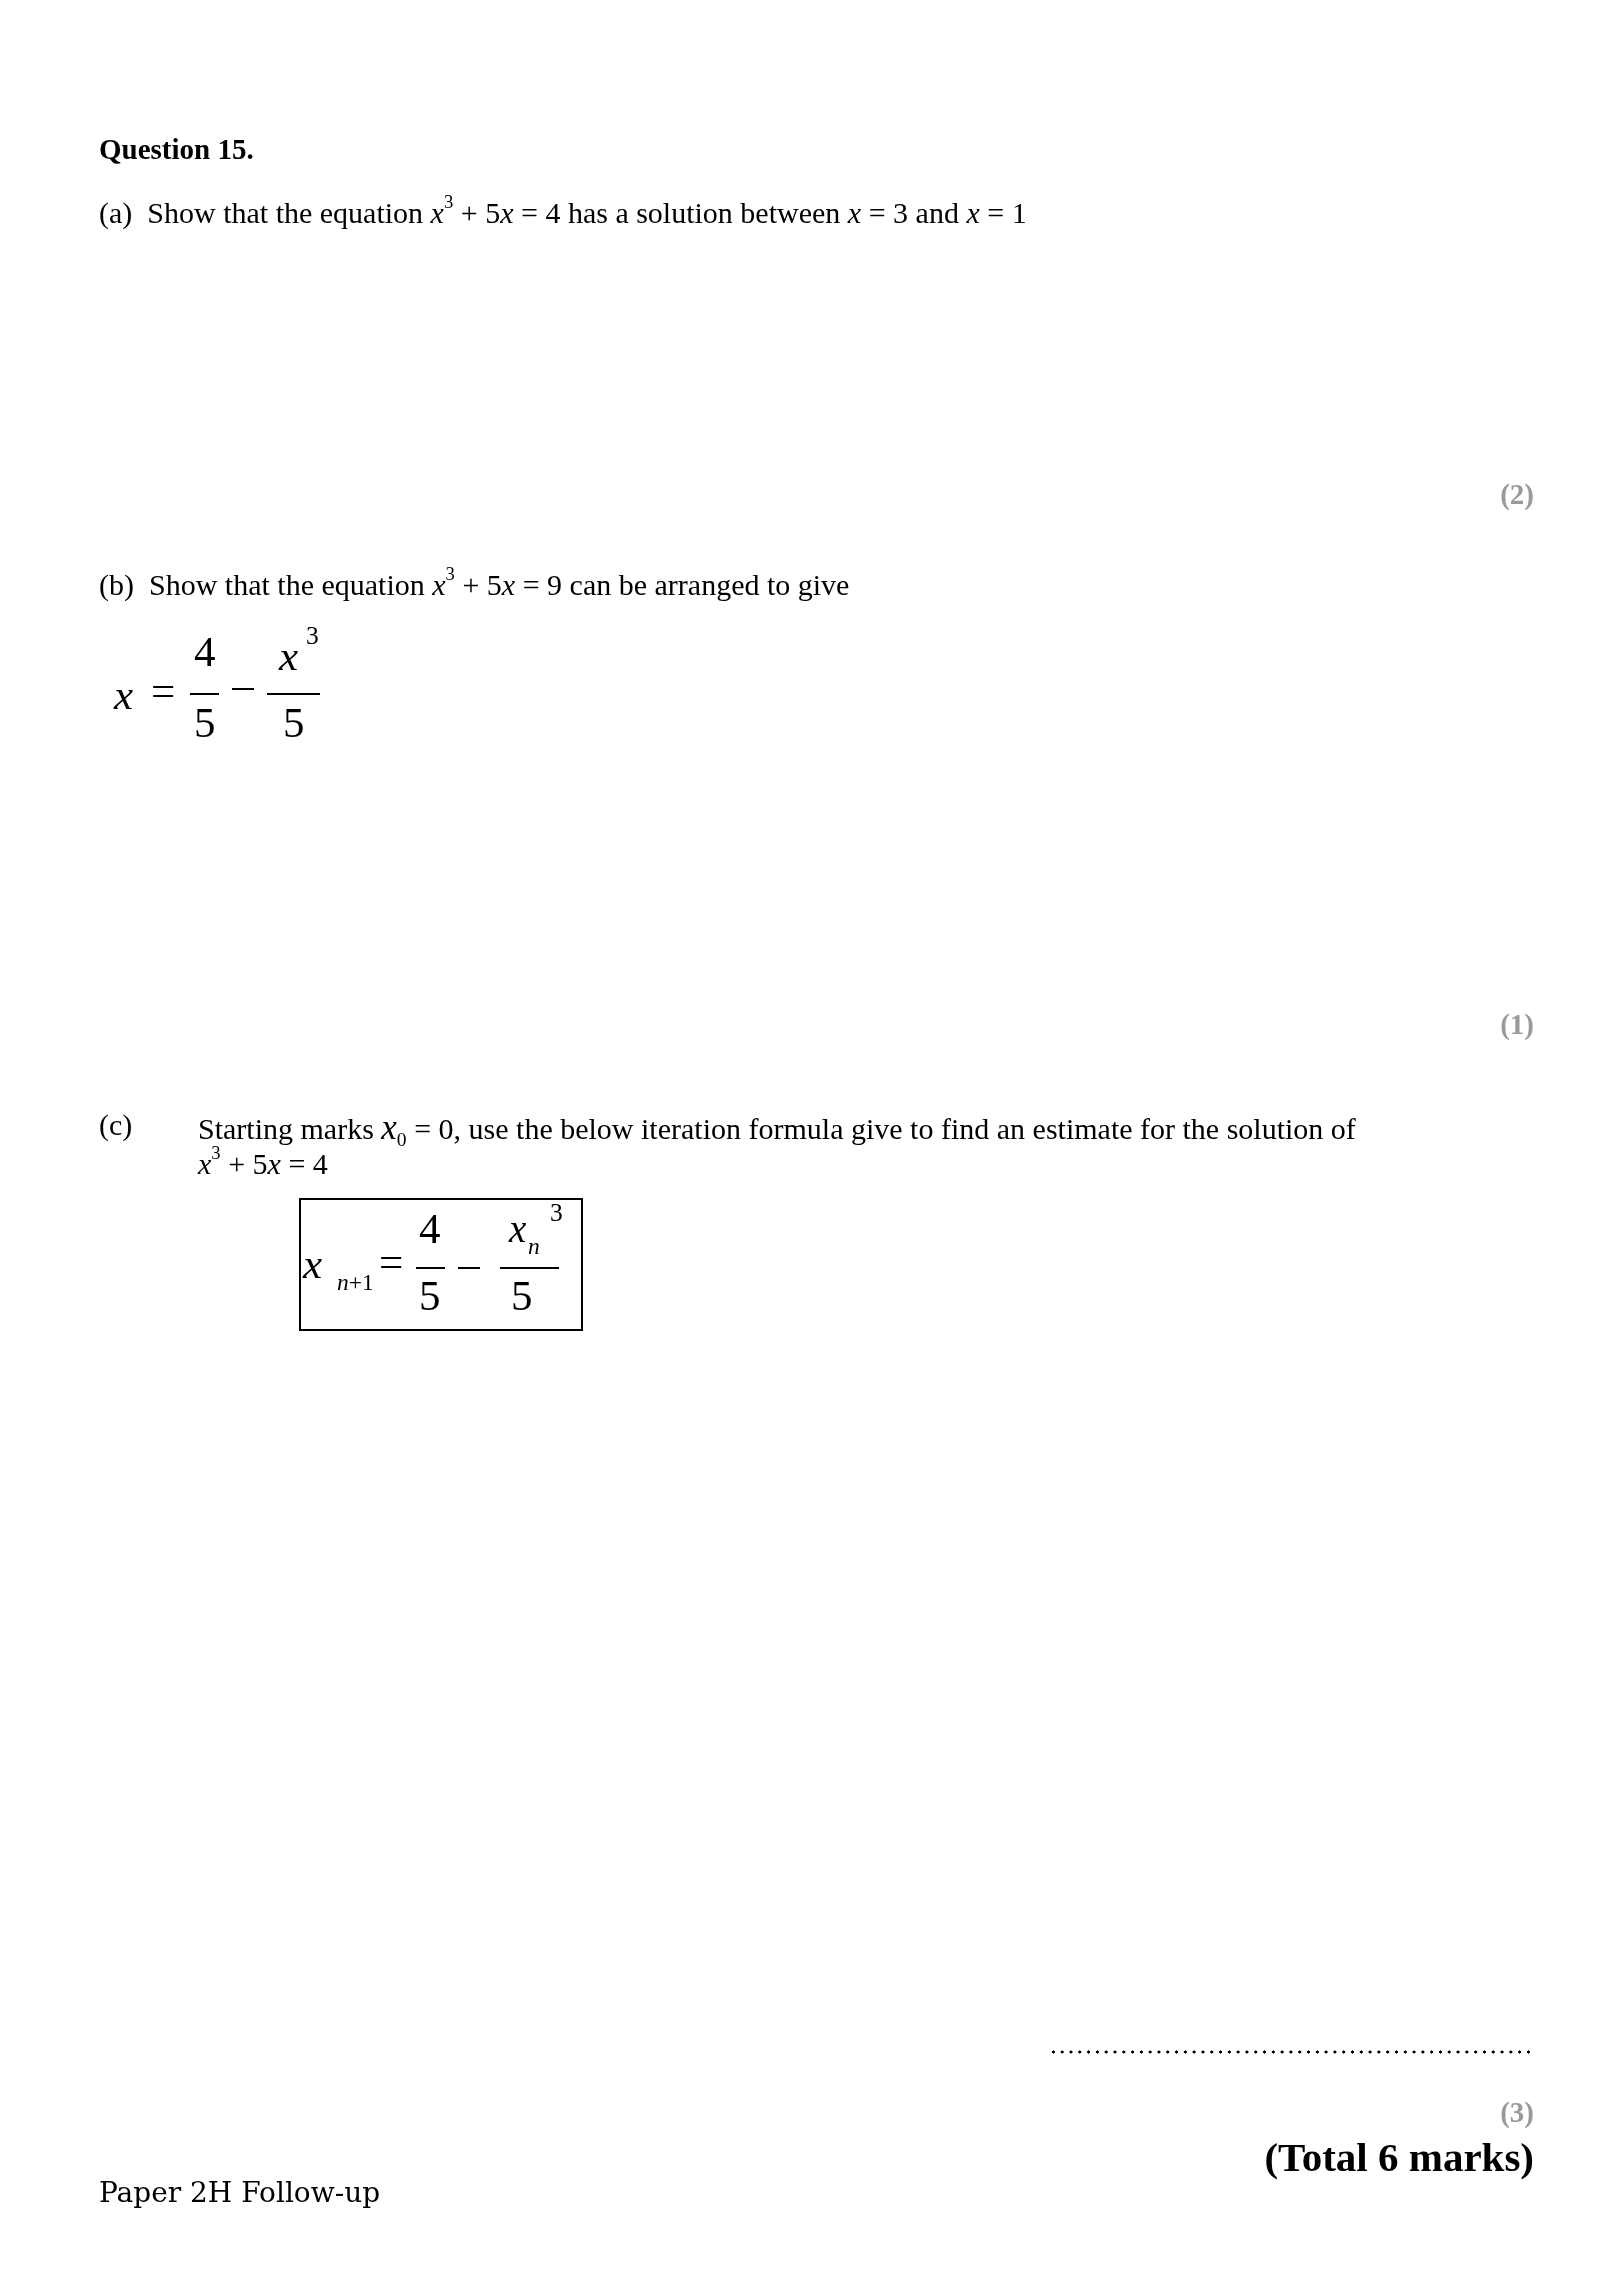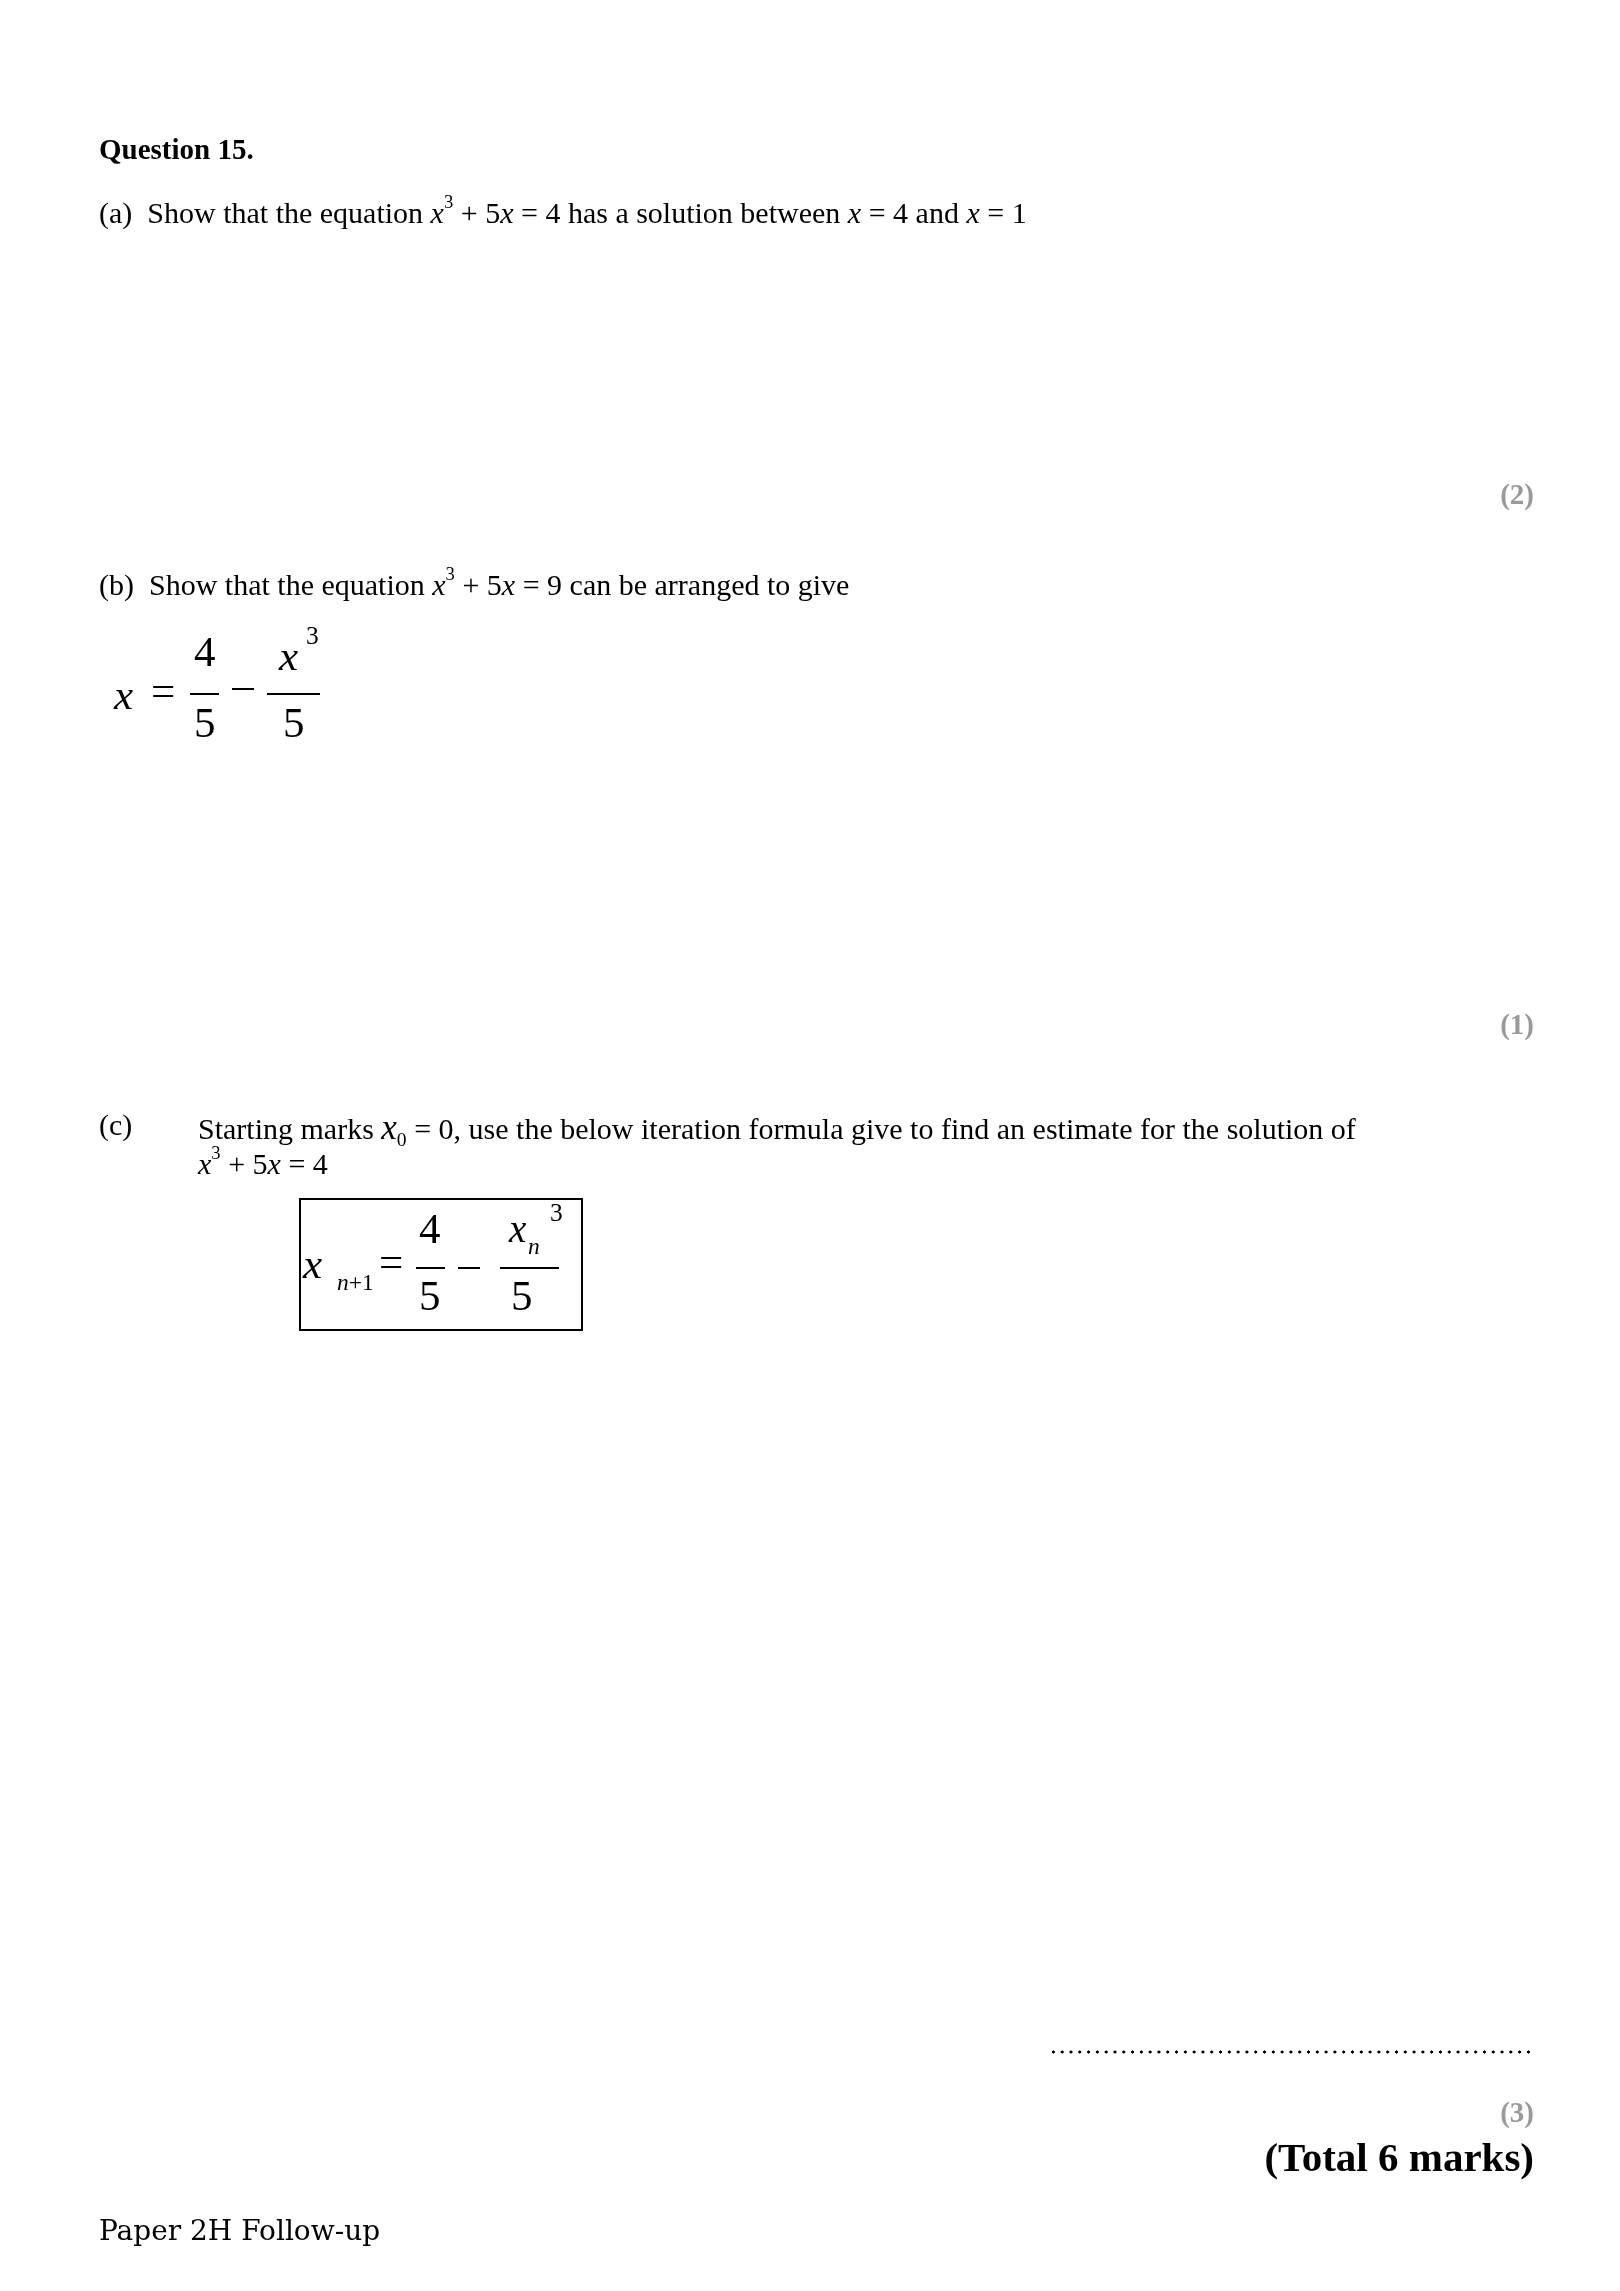--- a/index.html
+++ b/index.html
@@ -16,21 +16,21 @@
   i.v { font-style:italic; }
   sup { font-size:18.6px; position:relative; top:-3.9px; vertical-align:super; line-height:0; }
   .mark { right:86px; font-size:29px; font-weight:bold; color:#9a9a9a; text-align:right; }
   .m2 { top:478px; }
   .m1 { top:1008px; }
   .m3 { top:2096px; }
   .total { right:86px; top:2133px; font-size:41px; font-weight:bold; text-align:center; white-space:nowrap; }
   .dots { left:1049px; top:2050px; width:485px; height:3.9px;
           background-image:radial-gradient(circle, #000 1.4px, transparent 1.6px);
           background-size:8.8px 3.9px; background-repeat:repeat-x; }
-  .footer { left:99px; top:2176px; font-size:28px; font-family:"DejaVu Serif", serif;margin-top:38px; }
+  .footer { left:99px; top:2176px; font-size:28px; font-family:"DejaVu Serif", serif; }
 
   
   .frac-b { left:110px; top:627px; height:132px; width:235px; }
   .fb-x { position:absolute; left:3.9px; top:43px; font-size:43px; font-style:italic; }
   .fb-eq { position:absolute; left:41px; top:39px; font-size:43px; }
   .fb-n1 { position:absolute; left:84px; top:0px; font-size:43px; }
   .fb-bar1 { position:absolute; left:80px; top:66px; width:29px; height:2px; background:#000; }
   .fb-d1 { position:absolute; left:84px; top:71px; font-size:43px; }
   .fb-minus { position:absolute; left:122px; top:61px; width:21.6px; height:2px; background:#000; }
   .fb-n2 { position:absolute; left:169px; top:3.9px; font-size:43px; font-style:italic; }
@@ -52,21 +52,21 @@
   .bx-n2sub { position:absolute; left:227px; top:33px; font-size:23.5px; font-style:italic; }
   .bx-n2exp { position:absolute; left:249px; top:-2px; font-size:25.5px; }
   .bx-bar2 { position:absolute; left:199px; top:67px; width:59px; height:2px; background:#000; }
   .bx-d2 { position:absolute; left:210px; top:71px; font-size:43px; }
 </style>
 </head>
 <body>
 
 <div class="abs qtitle">Question 15.</div>
 
-<div class="abs line la"><span>(a)</span>&nbsp; <span>Show that the equation </span><i class="v">x</i><sup>3</sup><span> + 5</span><i class="v">x</i><span> = 4 has a solution between </span><i class="v">x</i><span> = 4 and </span><i class="v">x</i><span> = 1</span></div>
+<div class="abs line la"><span>(a)</span>&nbsp; <span>Show that the equation </span><i class="v">x</i><sup>3</sup><span> + 5</span><i class="v">x</i><span> = 4 has a solution between </span><i class="v">x</i><span> = 3 and </span><i class="v">x</i><span> = 1</span></div>
 <div class="abs mark m2">(2)</div>
 
 <div class="abs line lb"><span>(b)</span>&nbsp; <span>Show that the equation </span><i class="v">x</i><sup>3</sup><span> + 5</span><i class="v">x</i><span> = 9 can be arranged to give</span></div>
 
 <div class="abs frac-b">
   <span class="fb-x">x</span>
   <span class="fb-eq">=</span>
   <span class="fb-n1">4</span>
   <span class="fb-bar1"></span>
   <span class="fb-d1">5</span>

